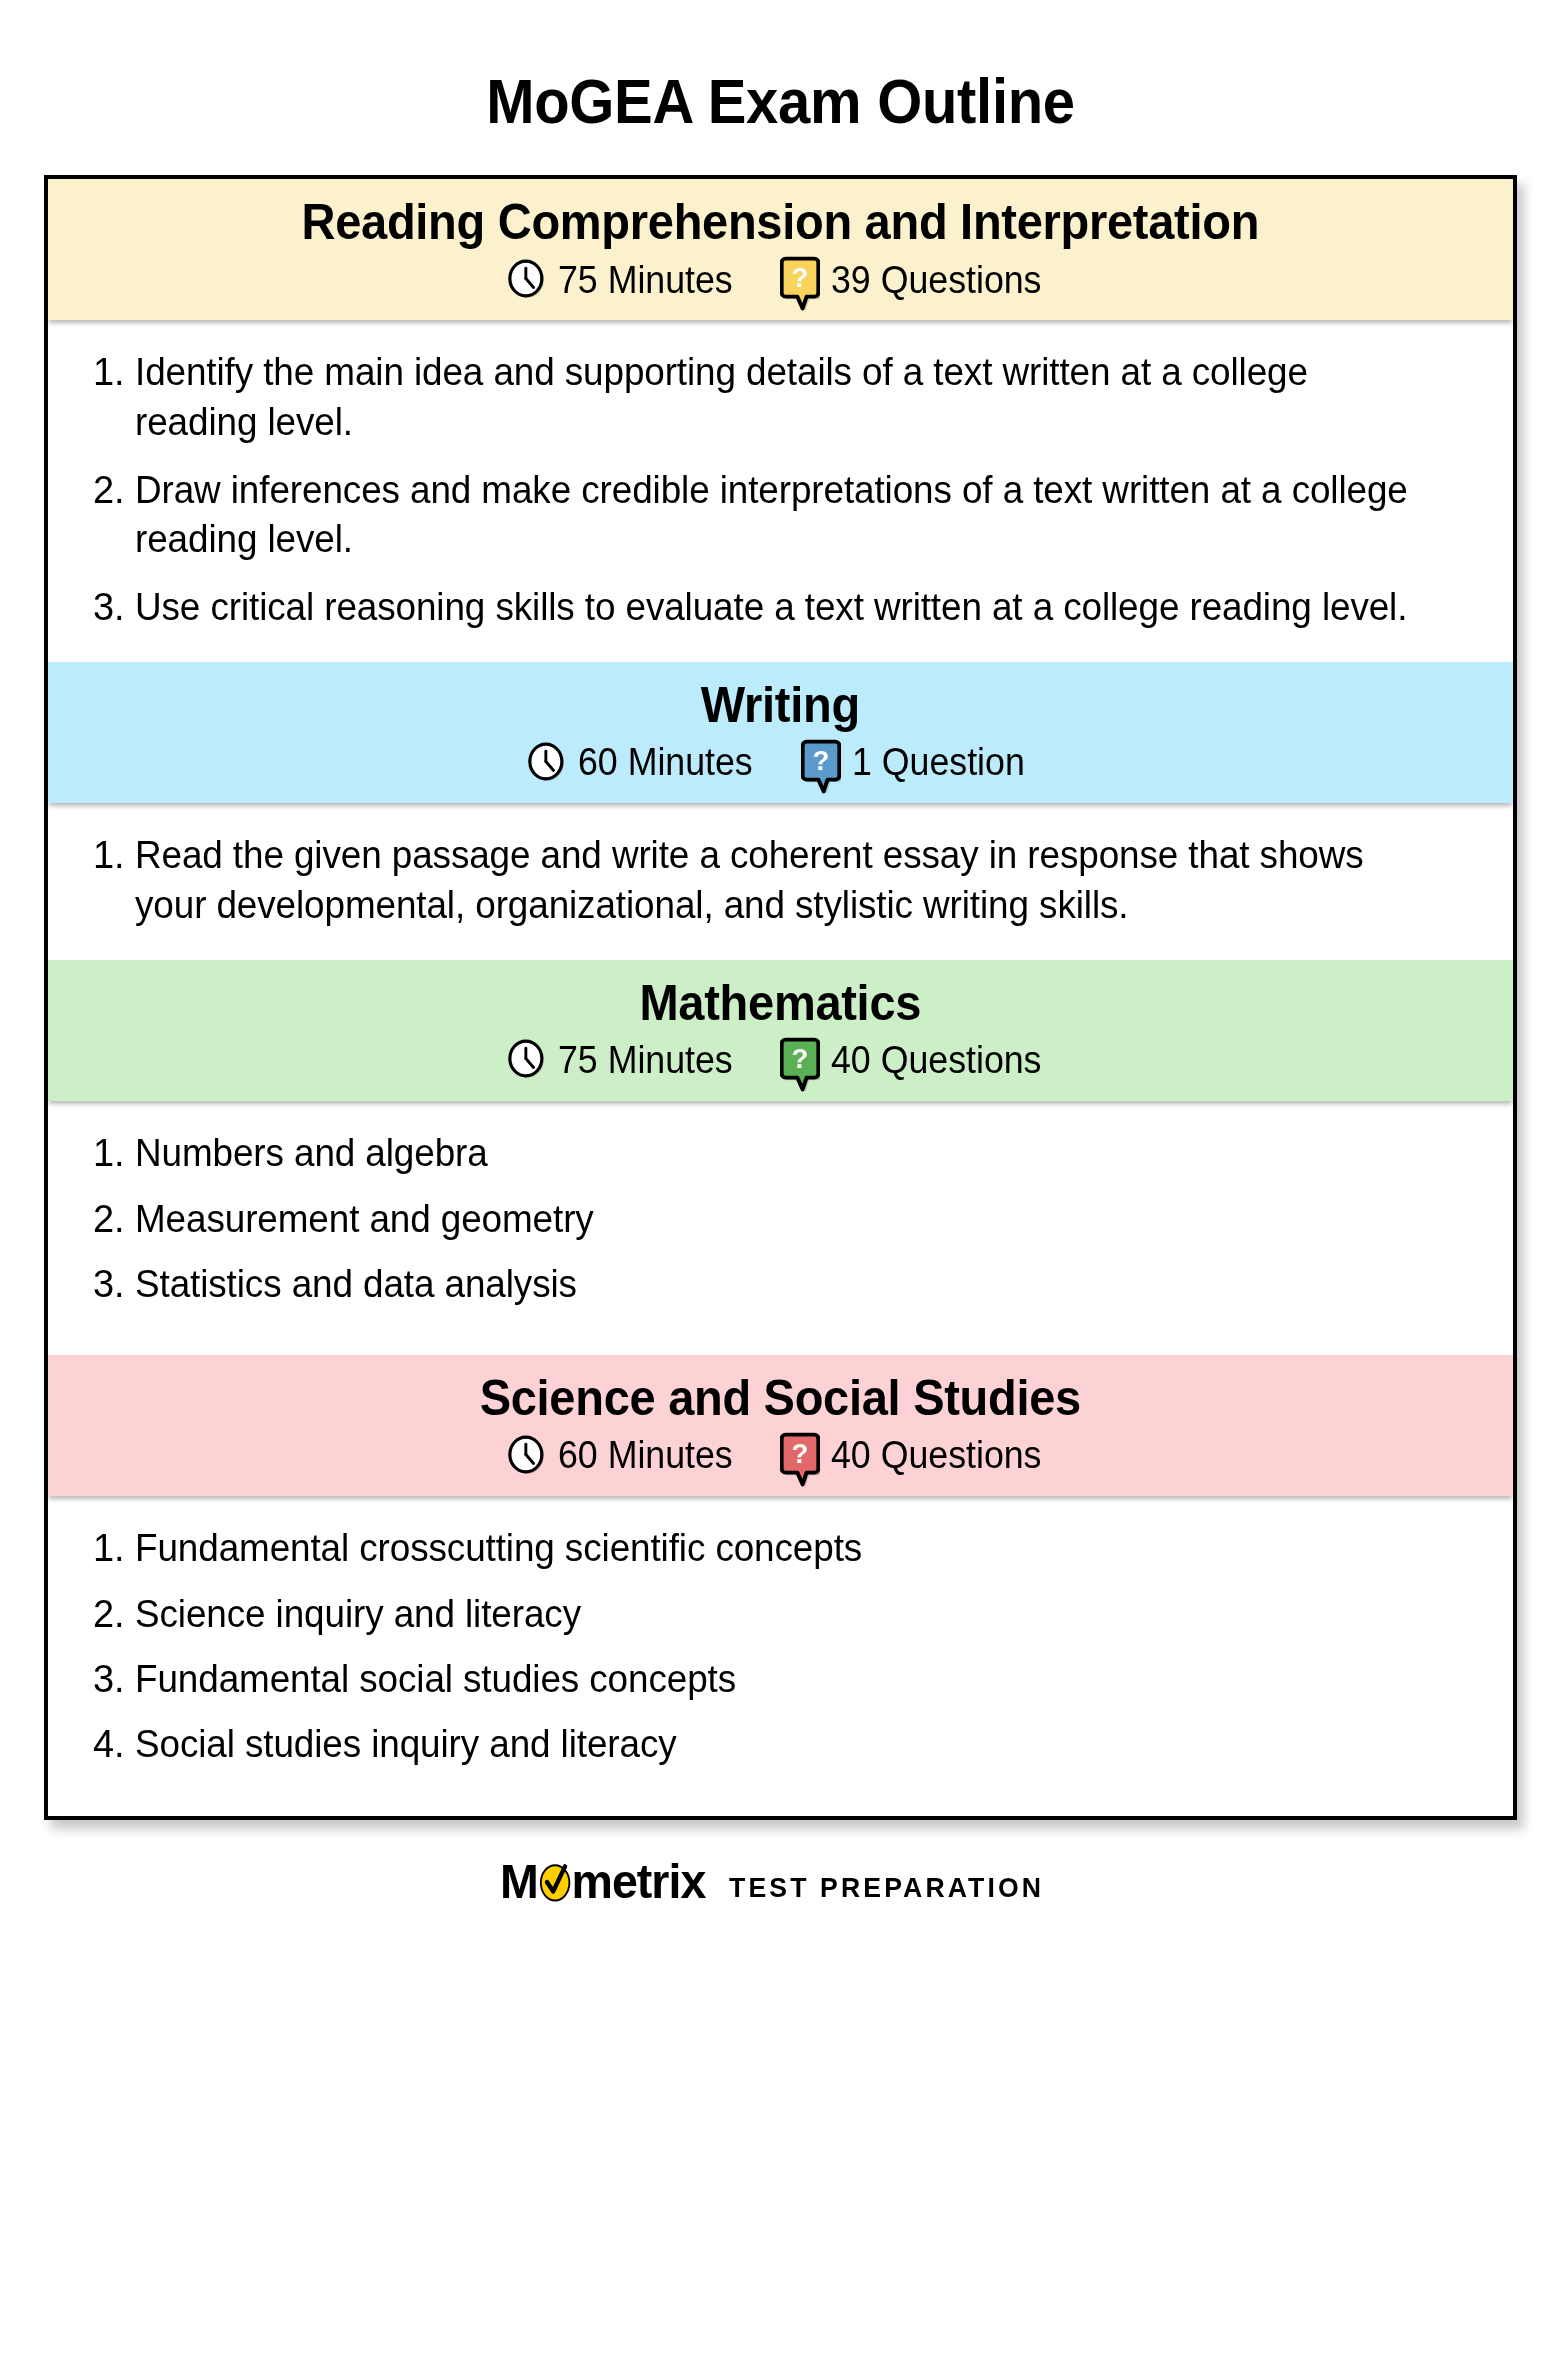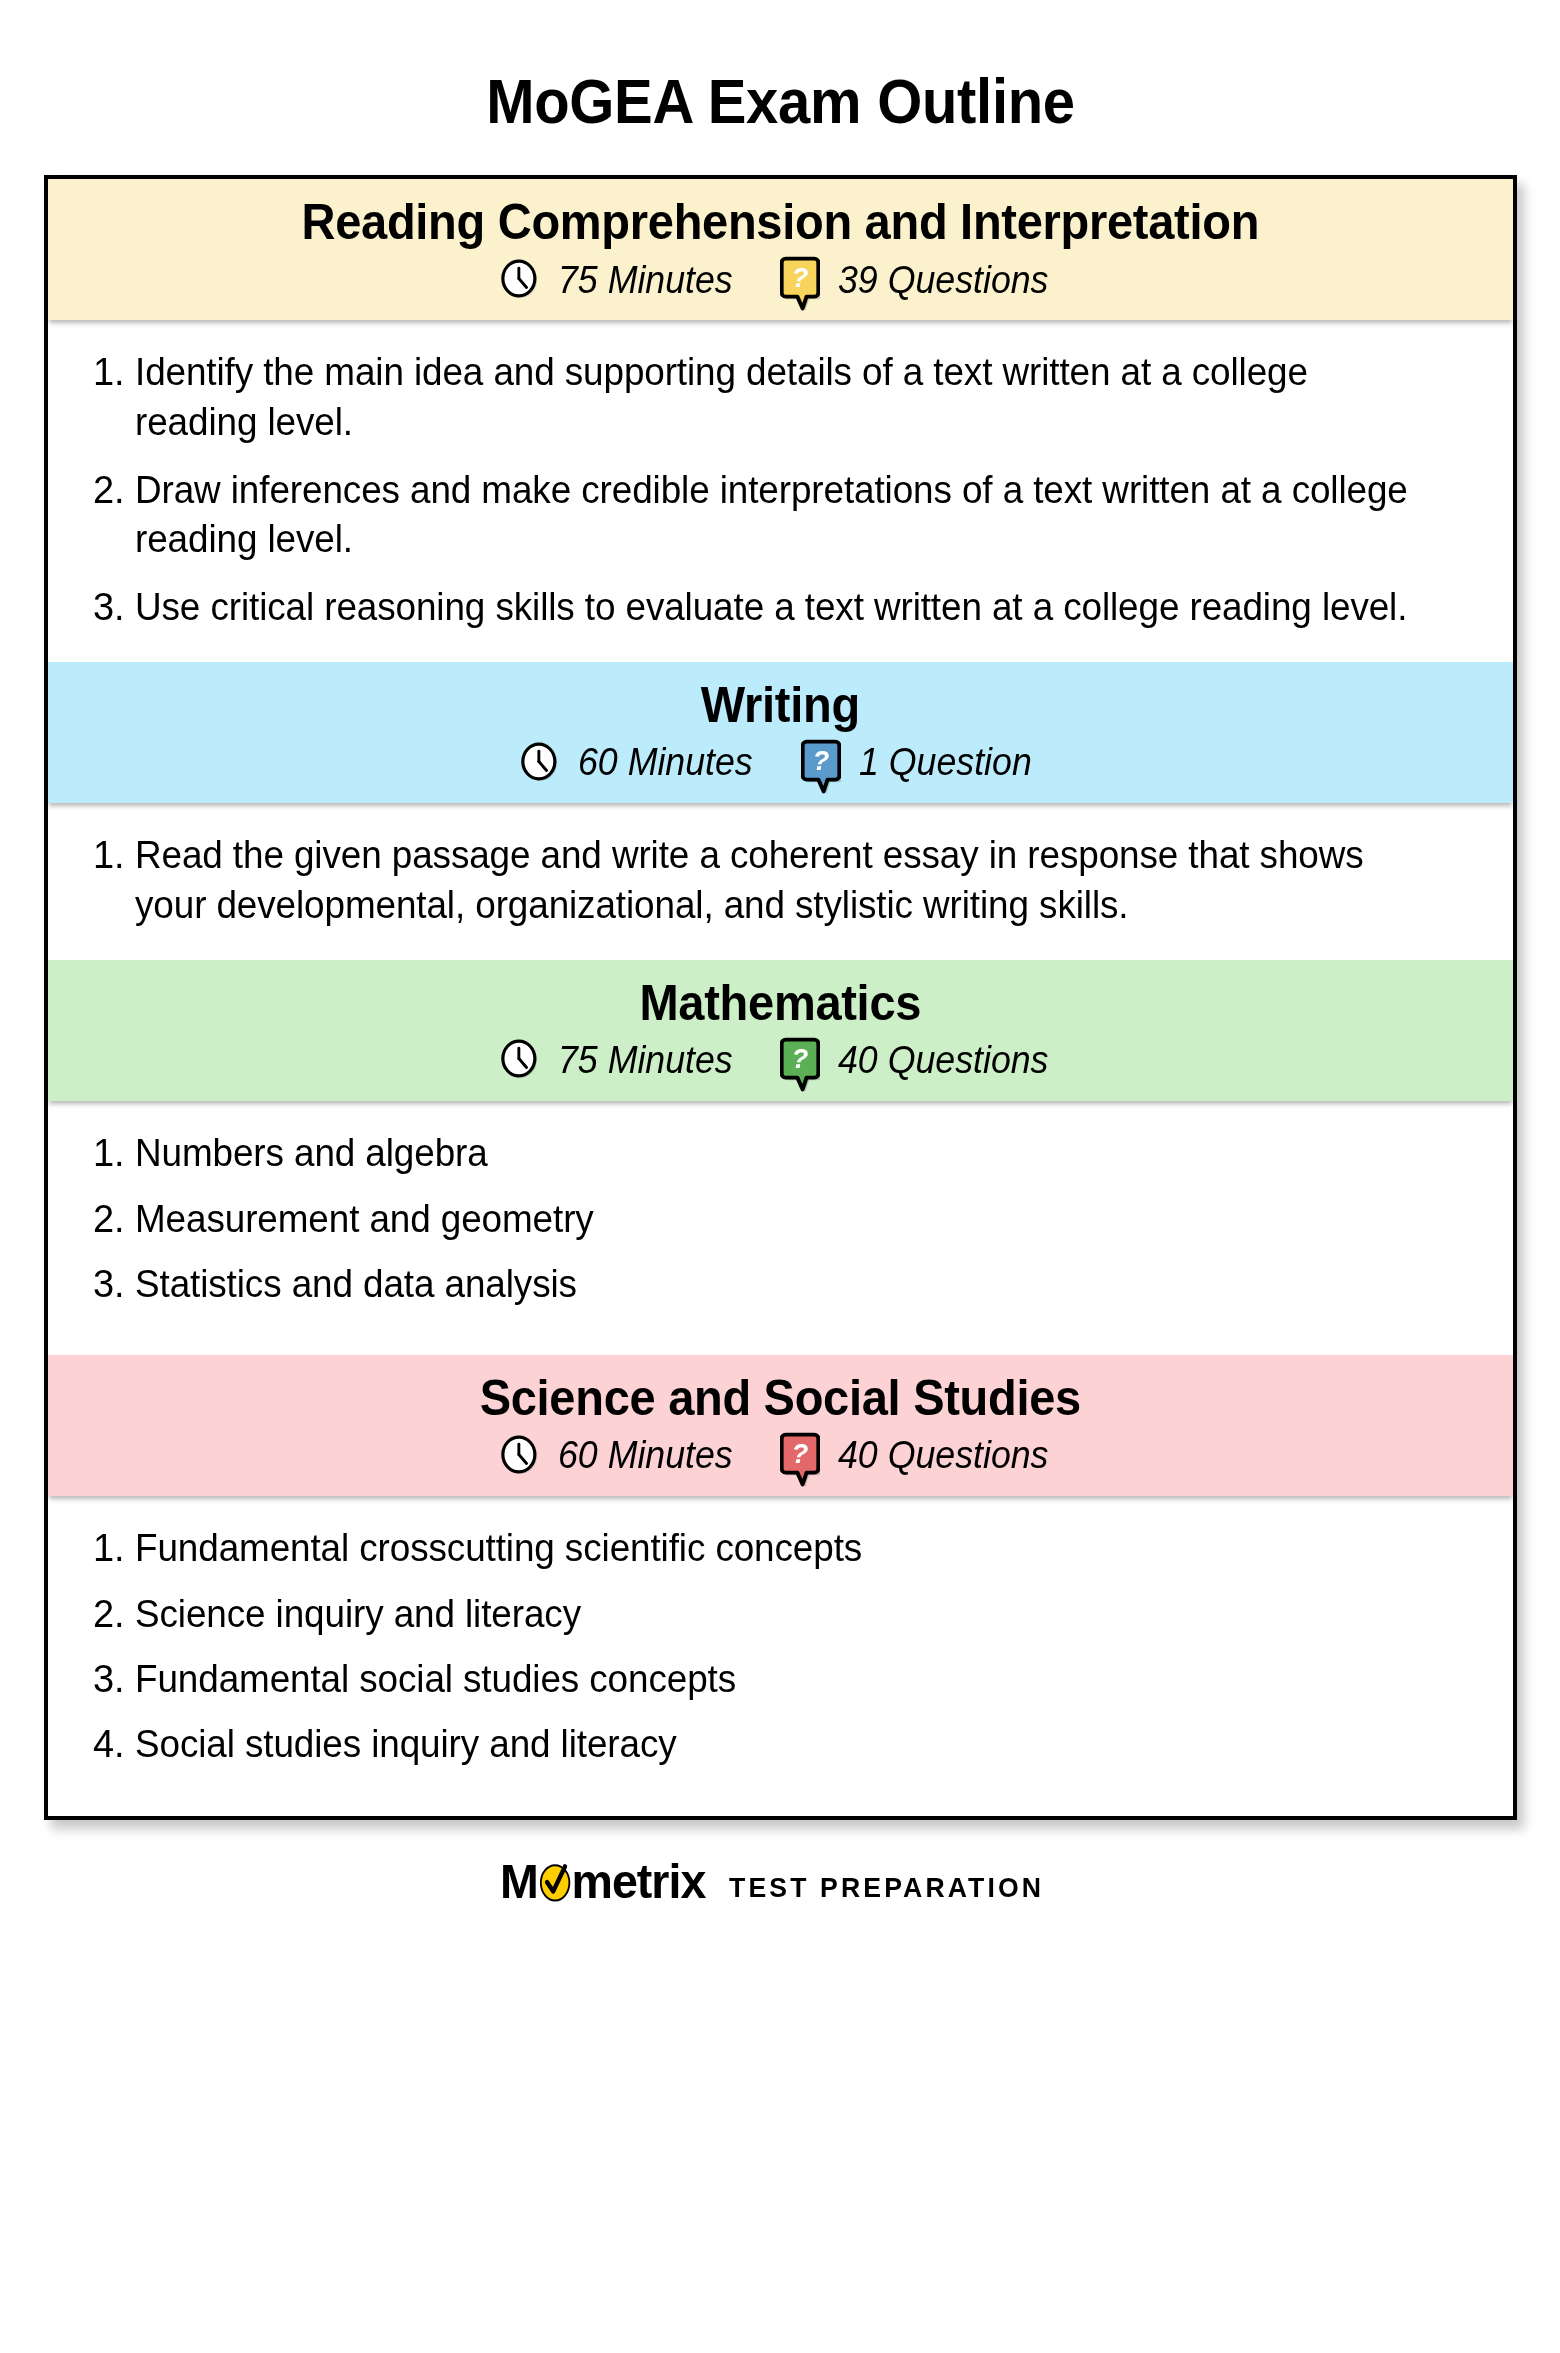--- a/index.html
+++ b/index.html
@@ -79,23 +79,22 @@
     justify-content: center;
     align-items: center;
     gap: 37px;
     font-size: 38px;
     font-weight: 400;
     line-height: 1;
   }
   .meta-item {
     display: flex;
     align-items: center;
-    gap: 18px;
+    gap: 11px;
     white-space: nowrap;
-    font-style: italic;
   }
   .meta-text {
     transform: scaleX(0.94);
     transform-origin: left center;
     position: relative;
     top: 1.3px;
   }
 
   
   .clock-icon { display: block; width: 41px; height: 41px; flex: 0 0 auto; }

